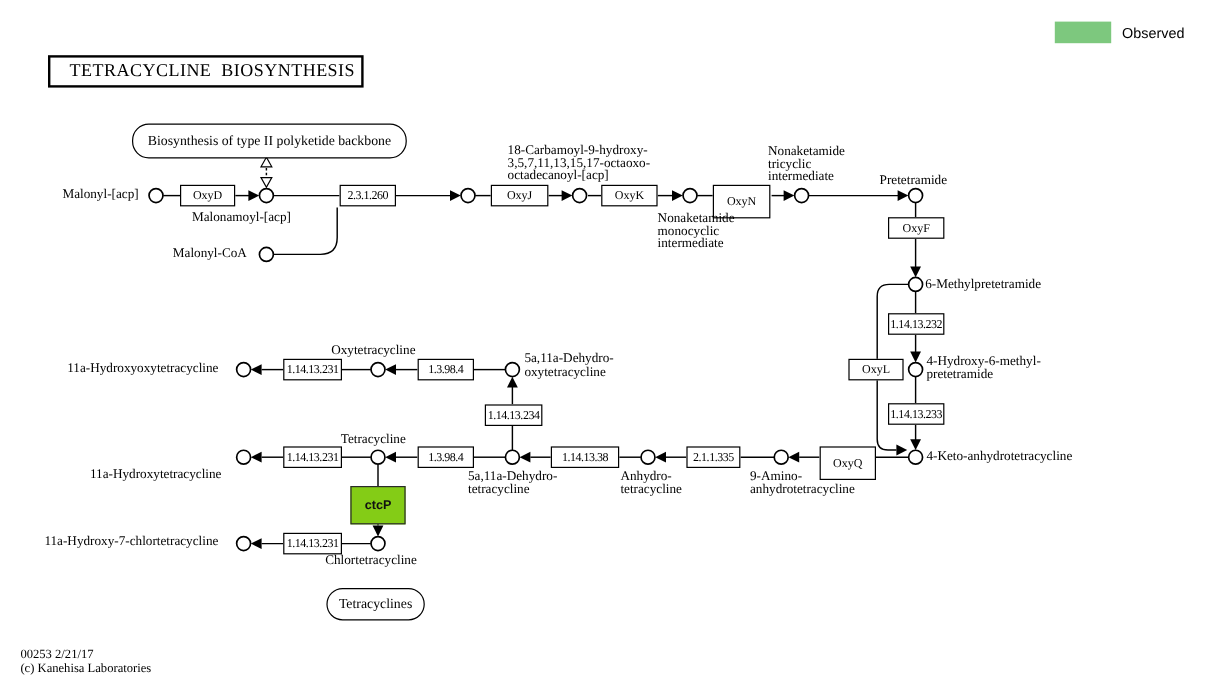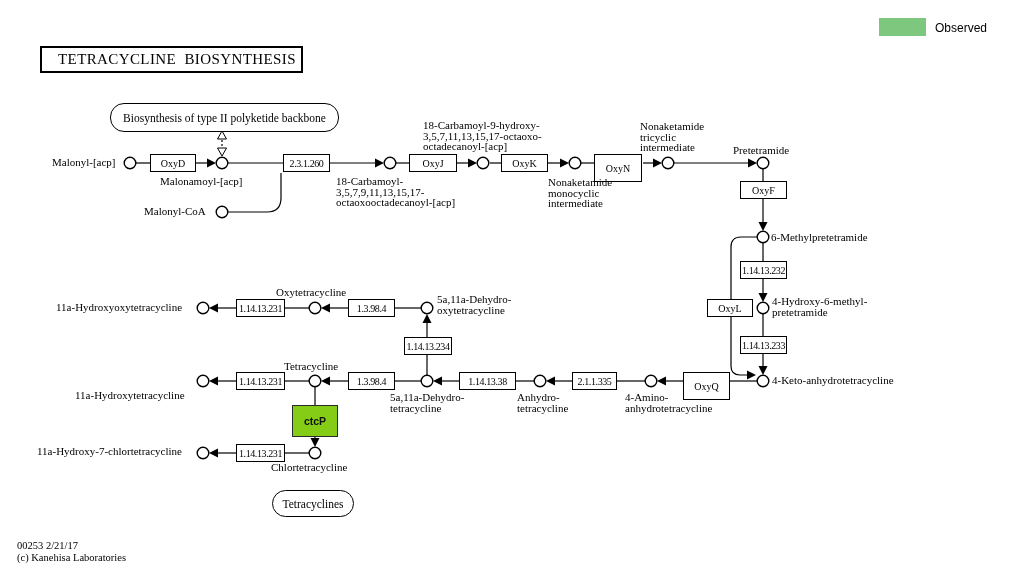--- a/index.html
+++ b/index.html
@@ -158,38 +158,35 @@
   <div class="ebox ec" style="left:404px;top:337px;width:48px;height:18px;">1.14.13.234</div>
   <div class="ebox ec" style="left:348px;top:299px;width:47px;height:18px;">1.3.98.4</div>
   <div class="ebox ec" style="left:236px;top:299px;width:49px;height:18px;">1.14.13.231</div>
   <div class="ebox ec" style="left:236px;top:372px;width:49px;height:18px;">1.14.13.231</div>
   <div class="ebox ec" style="left:236px;top:444px;width:49px;height:18px;">1.14.13.231</div>
   <div class="ebox gene-observed" style="left: 292px; top: 405px; width: 46px; height: 32px; border-color: rgb(42, 42, 42); background: #84cc16;">ctcP</div>
 
   <div class="lbl" style="left:52px;top:157px;">Malonyl-[acp]</div>
   <div class="lbl" style="left:160px;top:176px;">Malonamoyl-[acp]</div>
   <div class="lbl" style="left:144px;top:206px;">Malonyl-CoA</div>
-  <div class="lbl" style="left:336px;top:176px;">18-Carbamoyl-
-3,5,7,9,11,13,15,17-
-octaoxooctadecanoyl-[acp]</div>
   <div class="lbl" style="left:423px;top:120px;">18-Carbamoyl-9-hydroxy-
 3,5,7,11,13,15,17-octaoxo-
 octadecanoyl-[acp]</div>
   <div class="lbl" style="left:548px;top:177px;">Nonaketamide
 monocyclic
 intermediate</div>
   <div class="lbl" style="left:640px;top:121px;">Nonaketamide
 tricyclic
 intermediate</div>
   <div class="lbl" style="left:733px;top:145px;">Pretetramide</div>
   <div class="lbl" style="left:771px;top:232px;">6-Methylpretetramide</div>
   <div class="lbl" style="left:772px;top:296px;">4-Hydroxy-6-methyl-
 pretetramide</div>
   <div class="lbl" style="left:772px;top:375px;">4-Keto-anhydrotetracycline</div>
-  <div class="lbl" style="left:625px;top:392px;">4-Amino-
+  <div class="lbl" style="left:625px;top:392px;">9-Amino-
 anhydrotetracycline</div>
   <div class="lbl" style="left:517px;top:392px;">Anhydro-
 tetracycline</div>
   <div class="lbl" style="left:390px;top:392px;">5a,11a-Dehydro-
 tetracycline</div>
   <div class="lbl" style="left:284px;top:361px;">Tetracycline</div>
   <div class="lbl" style="left:75px;top:390px;">11a-Hydroxytetracycline</div>
   <div class="lbl" style="left:276px;top:287px;">Oxytetracycline</div>
   <div class="lbl" style="left:437px;top:294px;">5a,11a-Dehydro-
 oxytetracycline</div>

